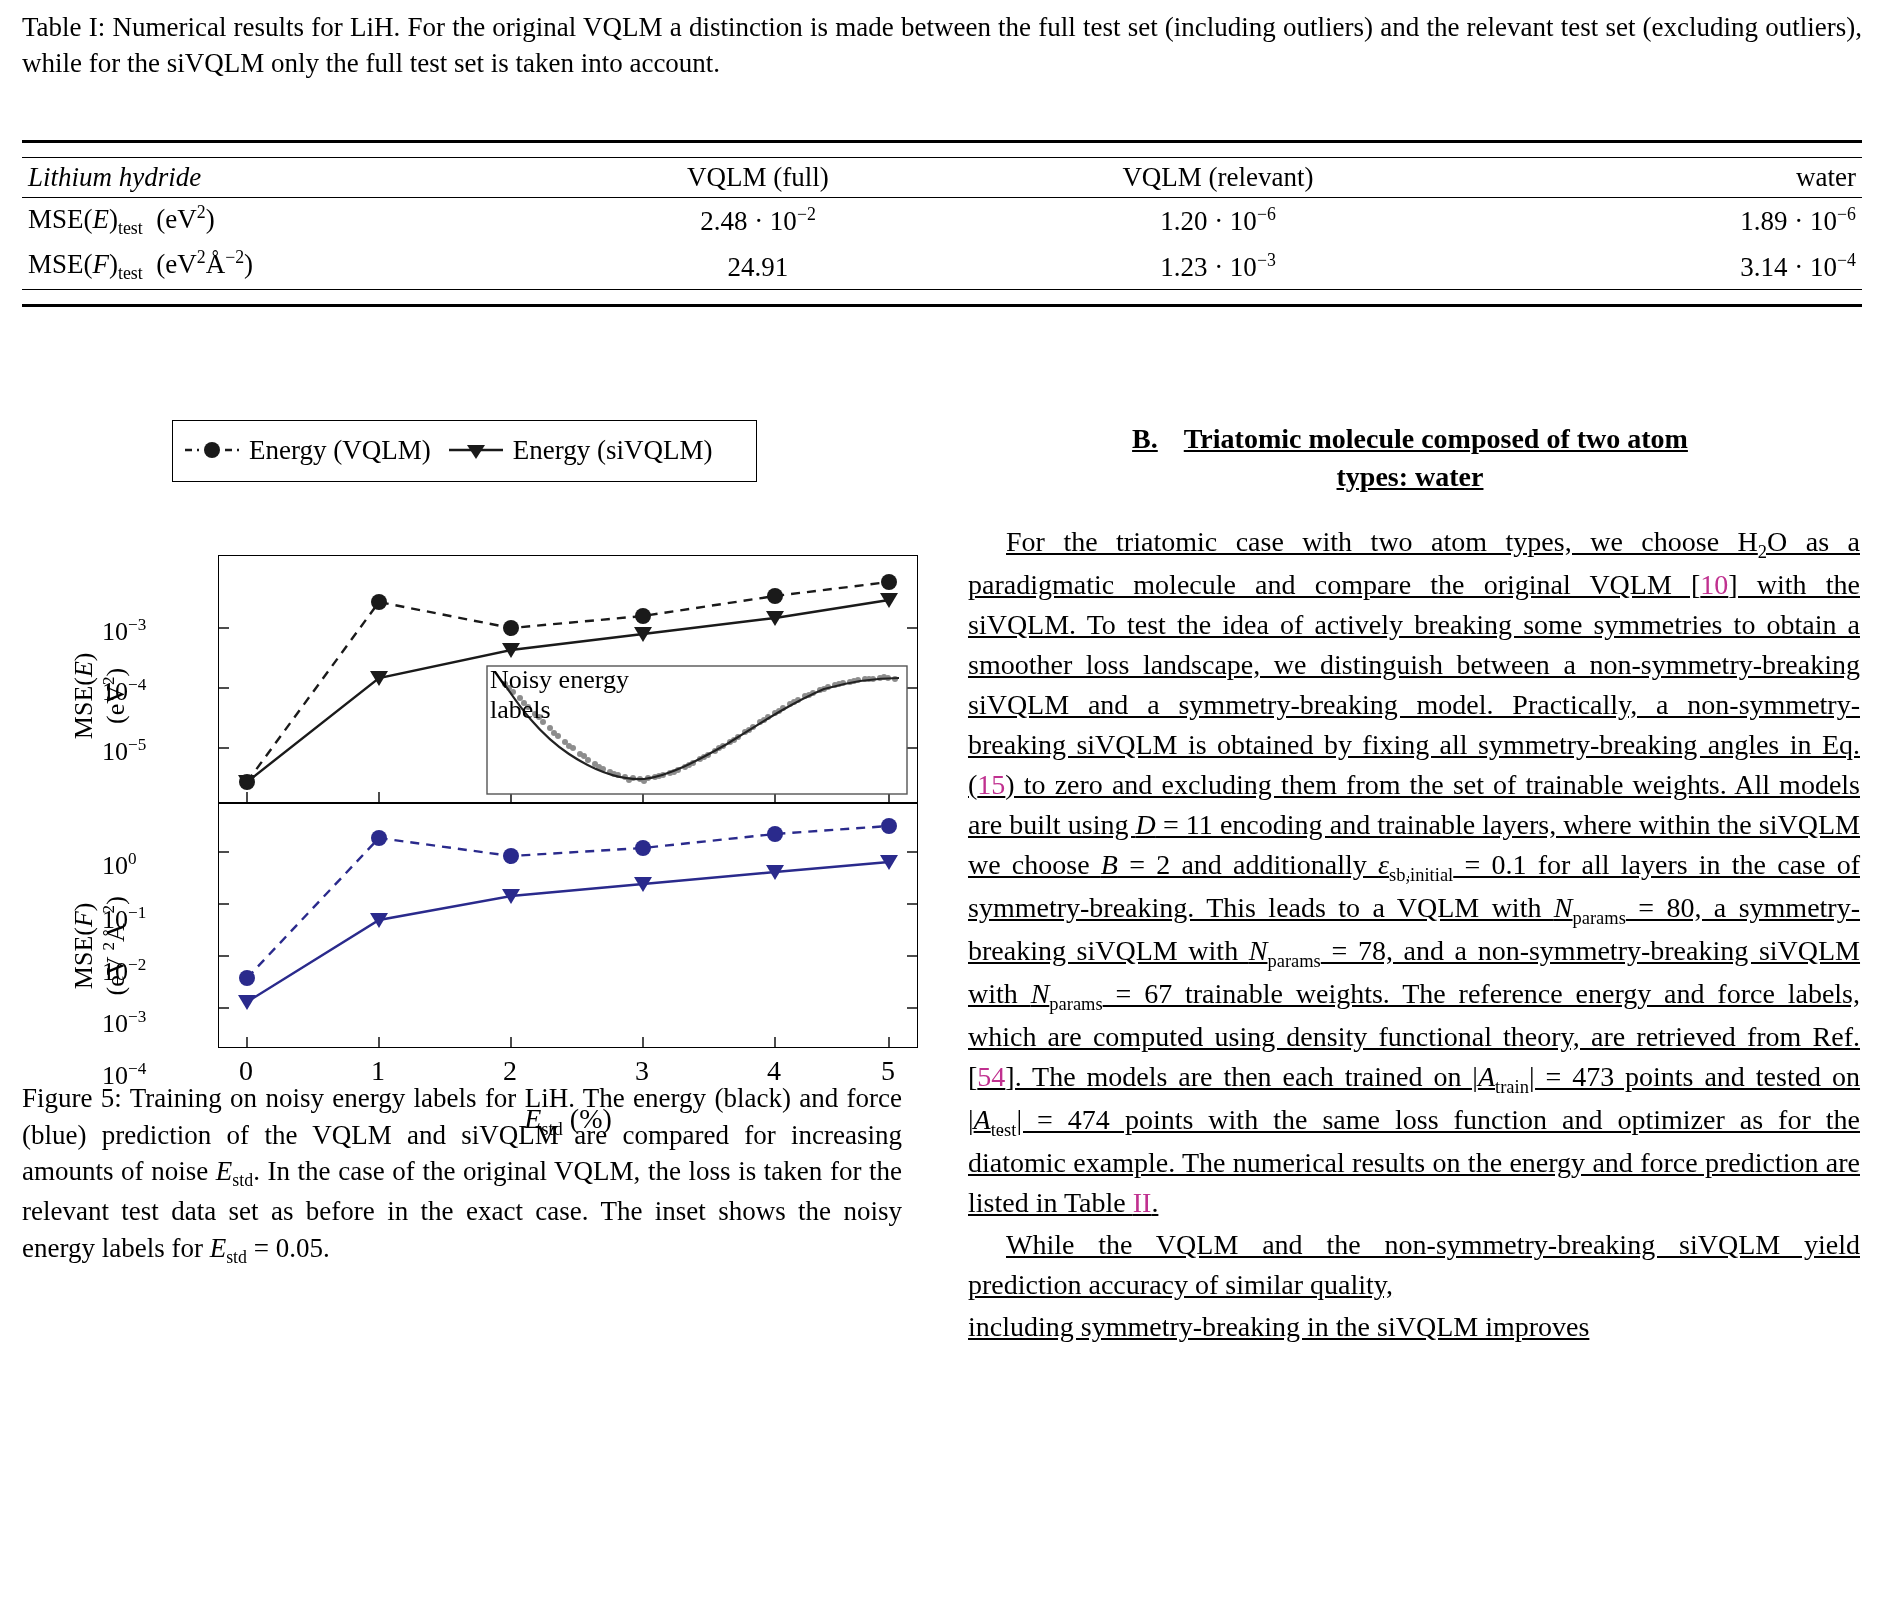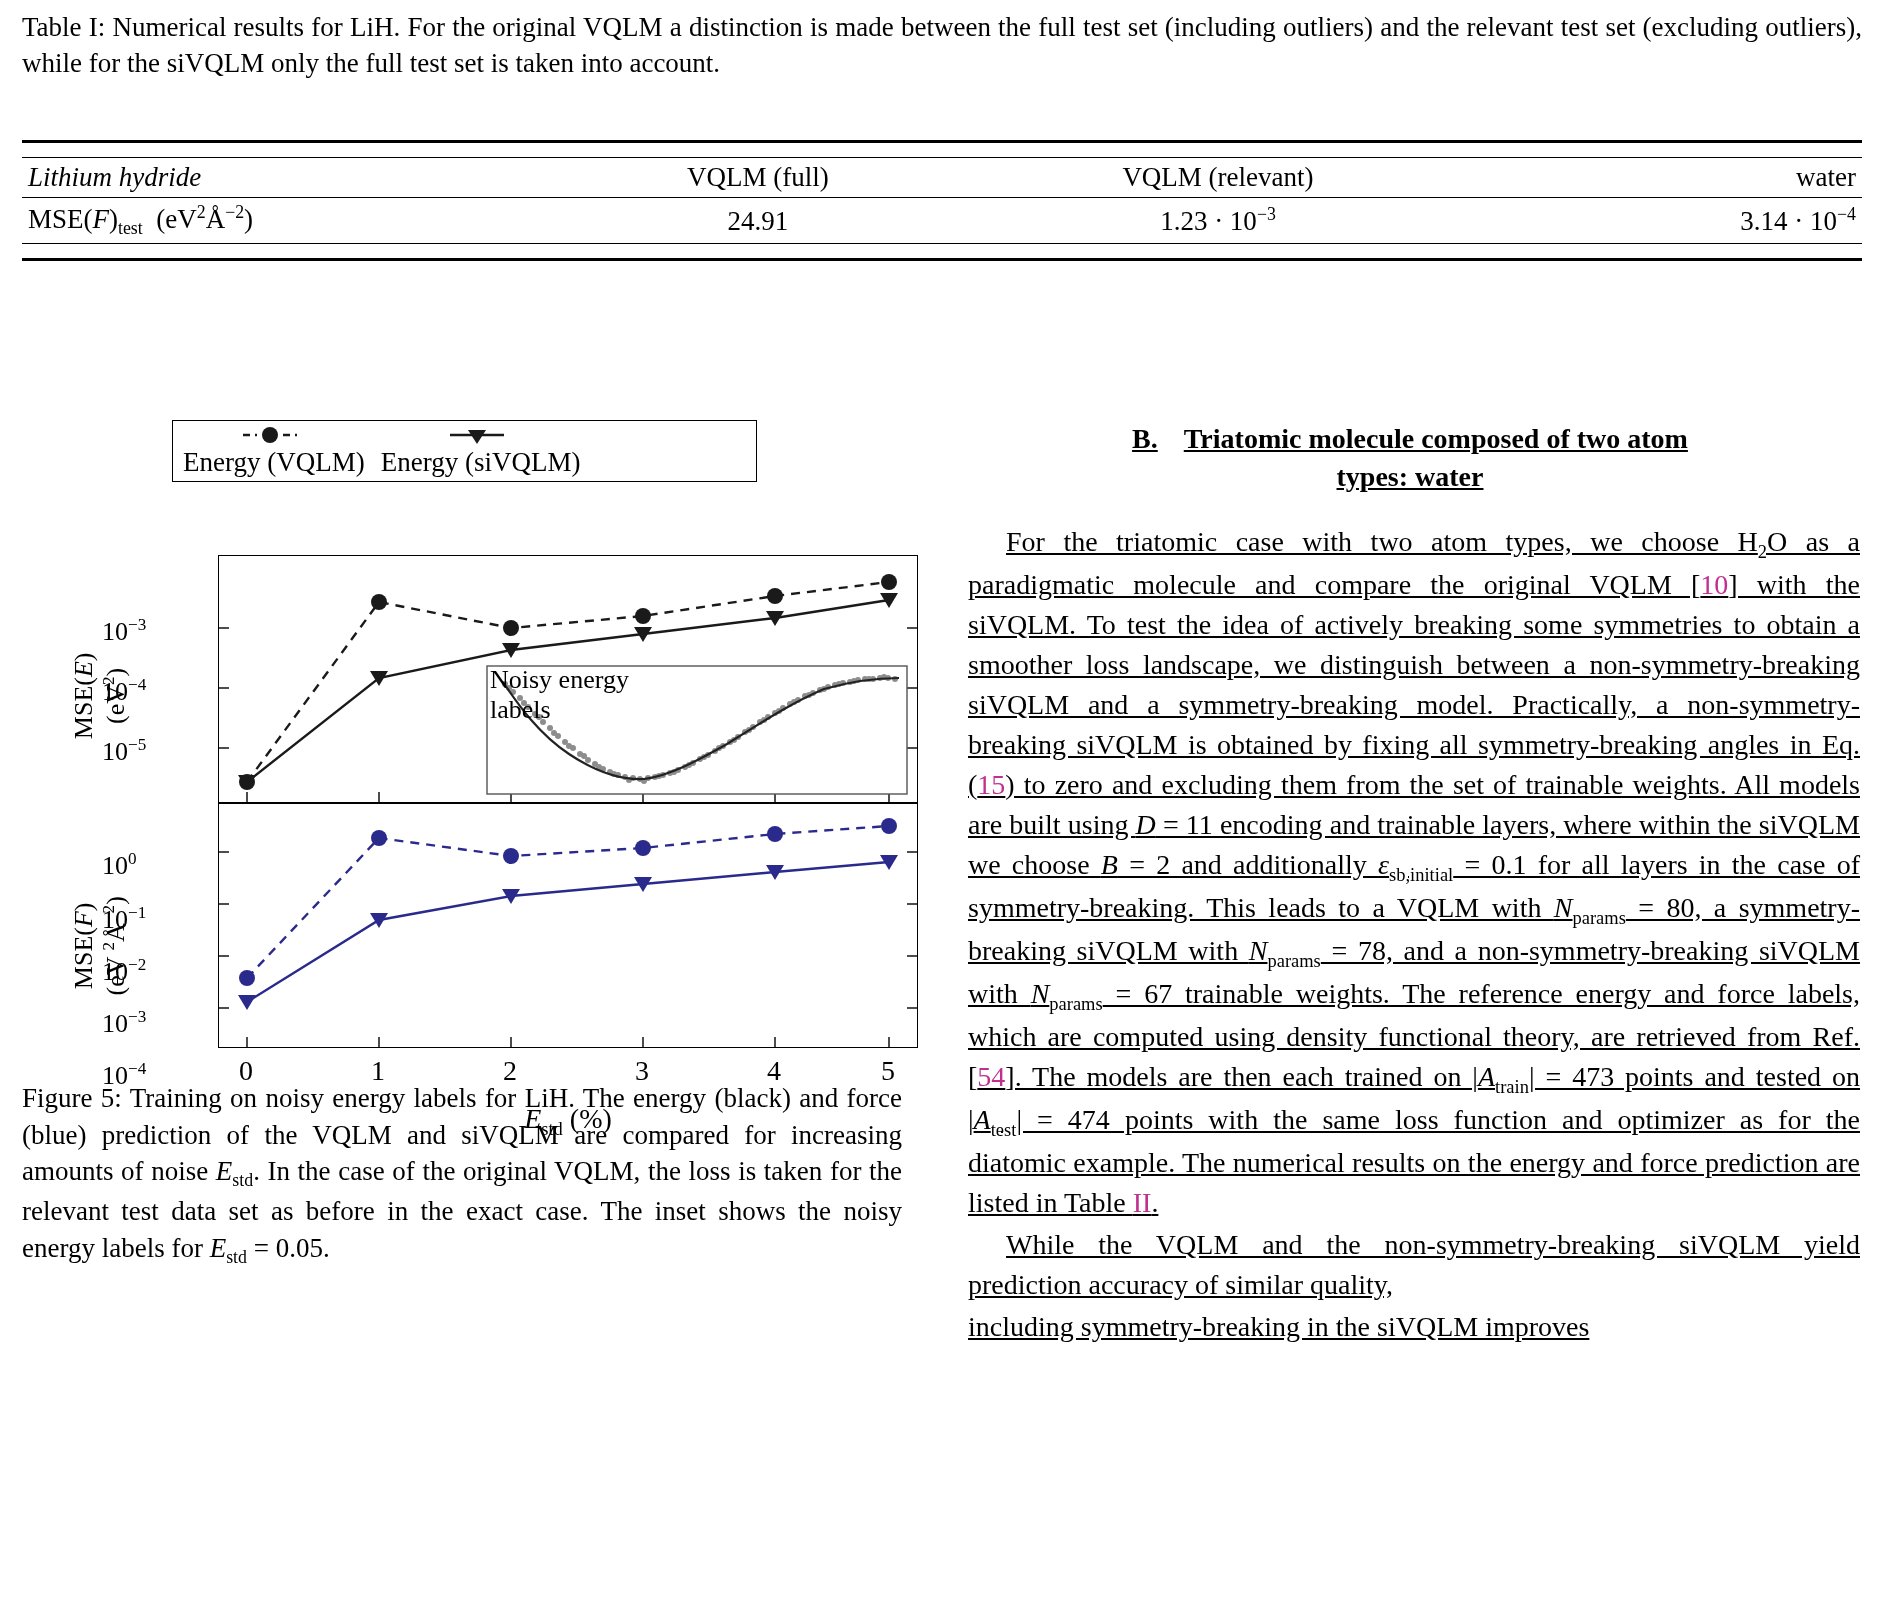--- a/index.html
+++ b/index.html
@@ -99,21 +99,20 @@
   }
   .legend-row {
     display: flex;
     align-items: center;
     height: 42px;
   }
   .legend-item {
     display: flex;
     align-items: center;
     white-space: nowrap;
-    flex-direction: column;
   }
   .legend-item + .legend-item { margin-left: 16px; }
   .legend-sym { width: 58px; height: 24px; margin-right: 8px; }
 
   
   .plot-top {
     position: absolute;
     left: 196px;
     top: 40px;
     width: 700px;
@@ -230,20 +229,34 @@
           <tr>
         <td class="rule-dbl-top" colspan="4"></td>
       </tr>
       <tr class="hdr-row">
         <td class="l" style="width:28%">Lithium hydride</td>
         <td class="c" style="width:24%">VQLM (full)</td>
         <td class="c" style="width:26%">VQLM (relevant)</td>
         <td class="r" style="width:22%">water</td>
       </tr>
 
+      <tr>
+        <td class="l">
+          MSE(<span class="mathit">E</span>)<sub>test</sub> &nbsp;(eV<sup>2</sup>)
+        </td>
+        <td class="c">
+          <span>2.48 · 10</span><sup>−2</sup>
+        </td>
+        <td class="c">
+          <span>1.20 · 10</span><sup>−6</sup>
+        </td>
+        <td class="r">
+          <span>1.89 · 10</span><sup>−6</sup>
+        </td>
+      </tr>
 
       <tr>
         <td class="l">
           MSE(<span class="mathit">F</span>)<sub>test</sub> &nbsp;(eV<sup>2</sup>Å<sup>−2</sup>)
         </td>
         <td class="c">
           <span>24.91</span><sup></sup>
         </td>
         <td class="c">
           <span>1.23 · 10</span><sup>−3</sup>

